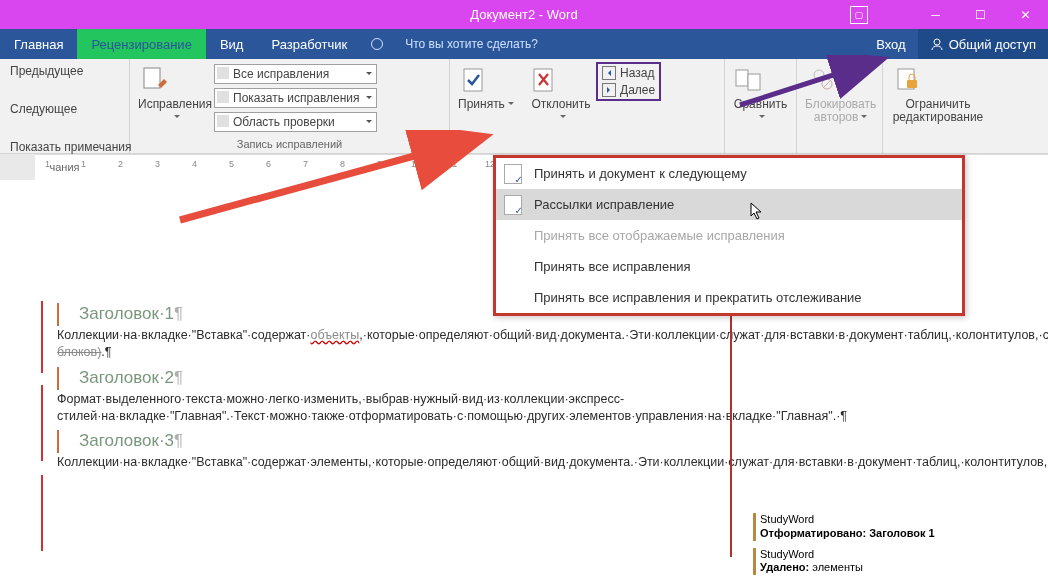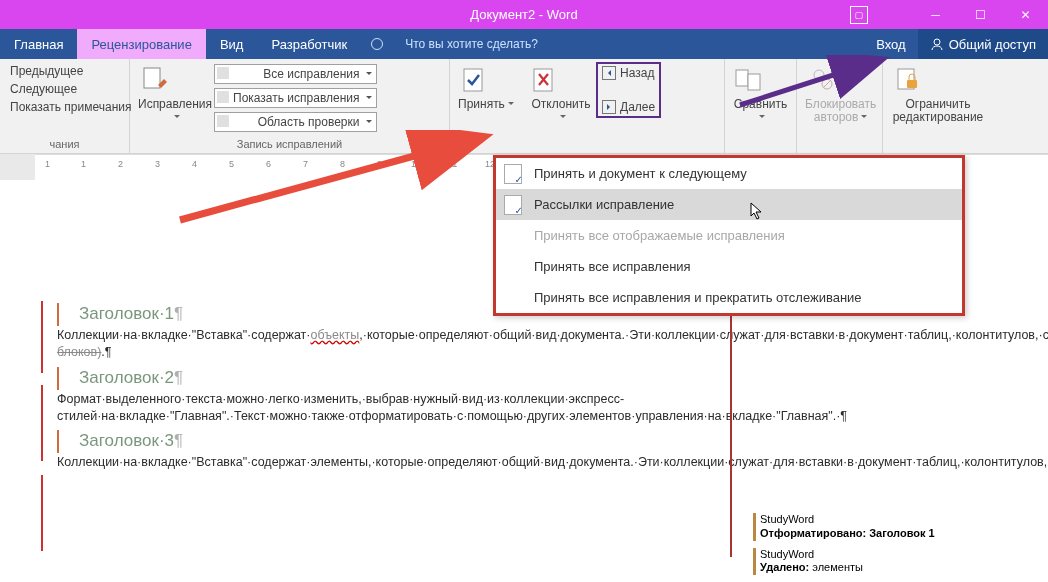--- a/index.html
+++ b/index.html
@@ -6,42 +6,42 @@
 body { width: 1048px; height: 582px; background: #fff; overflow: hidden; position: relative; font-size: 12px; }
 
 .titlebar { height: 29px; background: #d946ef; color: #fff; display: flex; align-items: center; position: relative; }
 .titlebar .title { position: absolute; left: 50%; transform: translateX(-50%); font-size: 13px; }
 .winbtns { position: absolute; right: 0; top: 0; display: flex; height: 100%; }
 .winbtn { width: 45px; display: flex; align-items: center; justify-content: center; color: #fff; }
 .rib-opt { position: absolute; right: 180px; top: 6px; width: 18px; height: 18px; border: 1px solid #fff; display: flex; align-items: center; justify-content: center; font-size: 9px; }
 
 .tabs { height: 30px; background: #2b579a; display: flex; align-items: stretch; color: #fff; font-size: 13px; }
 .tab { padding: 0 14px; display: flex; align-items: center; }
-.tab.active { background: #f0abfc; color: #2b579a; }
+.tab.active { background: #22c55e; color: #2b579a; }
 .tellme { display: flex; align-items: center; padding: 0 10px; color: #cce0ff; font-size: 12px; gap: 22px; }
 .bulb { width: 12px; height: 12px; border: 1px solid #cce0ff; border-radius: 50%; position: relative; }
 .rightside { margin-left: auto; display: flex; align-items: center; }
 .signin { padding: 0 12px; }
 .share { background: #1e4a8a; padding: 0 12px; display: flex; align-items: center; gap: 5px; height: 100%; }
 
 .ribbon { height: 95px; background: #f1f1f1; border-bottom: 1px solid #d4d4d4; display: flex; font-size: 12px; color: #444; position: relative; }
 .group { border-right: 1px solid #d4d4d4; display: flex; flex-direction: column; }
 .group-body { flex: 1; display: flex; align-items: flex-start; padding: 3px 6px; }
 .group-label { text-align: center; font-size: 11px; color: #666; padding: 2px 0 3px; }
-.vlist { display: flex; flex-direction: column; gap: 0; }
+.vlist { display: flex; flex-direction: column; gap: 20px; }
 .vlist .itm { padding: 2px 4px; font-size: 12px; white-space: nowrap; }
 .bigbtn { display: flex; flex-direction: column; align-items: flex-start; width: 70px; padding: 2px; gap: 2px; font-size: 12px; text-align: center; }
 .bigbtn .ico { width: 32px; height: 32px; display: flex; align-items: center; justify-content: center; }
 .bigbtn .lbl { line-height: 1.1; }
 .arr::after { content: ""; display: inline-block; border: 3px solid transparent; border-top-color: #666; margin-left: 3px; vertical-align: middle; }
-.combo { border: 1px solid #a0a0a0; background: #fff; padding: 1px 16px 1px 18px; font-size: 12px; position: relative; height: 20px; display: flex; align-items: center; min-width: 140px; justify-content: flex-end; }
+.combo { border: 1px solid #a0a0a0; background: #fff; padding: 1px 16px 1px 18px; font-size: 12px; position: relative; height: 20px; display: flex; align-items: center; min-width: 140px; }
 .combo::before { content: ""; position: absolute; left: 2px; top: 2px; width: 12px; height: 12px; background: #e0e0e0; }
 .combo::after { content: ""; position: absolute; right: 4px; top: 7px; border: 3px solid transparent; border-top-color: #555; }
 .disabled { color: #aaa; }
-.nav-pair { display:flex; flex-direction:column; border: 2px solid #5a2d8a; padding: 2px 4px; gap:20px; }
+.nav-pair { display:flex; flex-direction:column; border: 2px solid #5a2d8a; padding: 2px 4px; gap:3px; }
 .nav-pair .nv { display:flex; align-items:center; gap:4px; font-size:12px; }
 .nv-ico { width:14px;height:14px;border:1px solid #777; position:relative;}
 .nv-ico.back::after{content:"";position:absolute;left:2px;top:3px;border:3px solid transparent;border-right-color:#2b579a;}
 .nv-ico.fwd::after{content:"";position:absolute;right:2px;top:3px;border:3px solid transparent;border-left-color:#2b579a;}
 
 .ruler-area { height: 26px; background: #fff; display: flex; }
 .ruler { flex: 1; position: relative; font-size: 9px; color: #888; border-top: 1px solid #ddd; }
 .ruler .tick { position: absolute; top: 4px; }
 
 .doc { position: absolute; left: 35px; top: 215px; right: 0; bottom: 0; overflow: hidden; background: #fff; }

